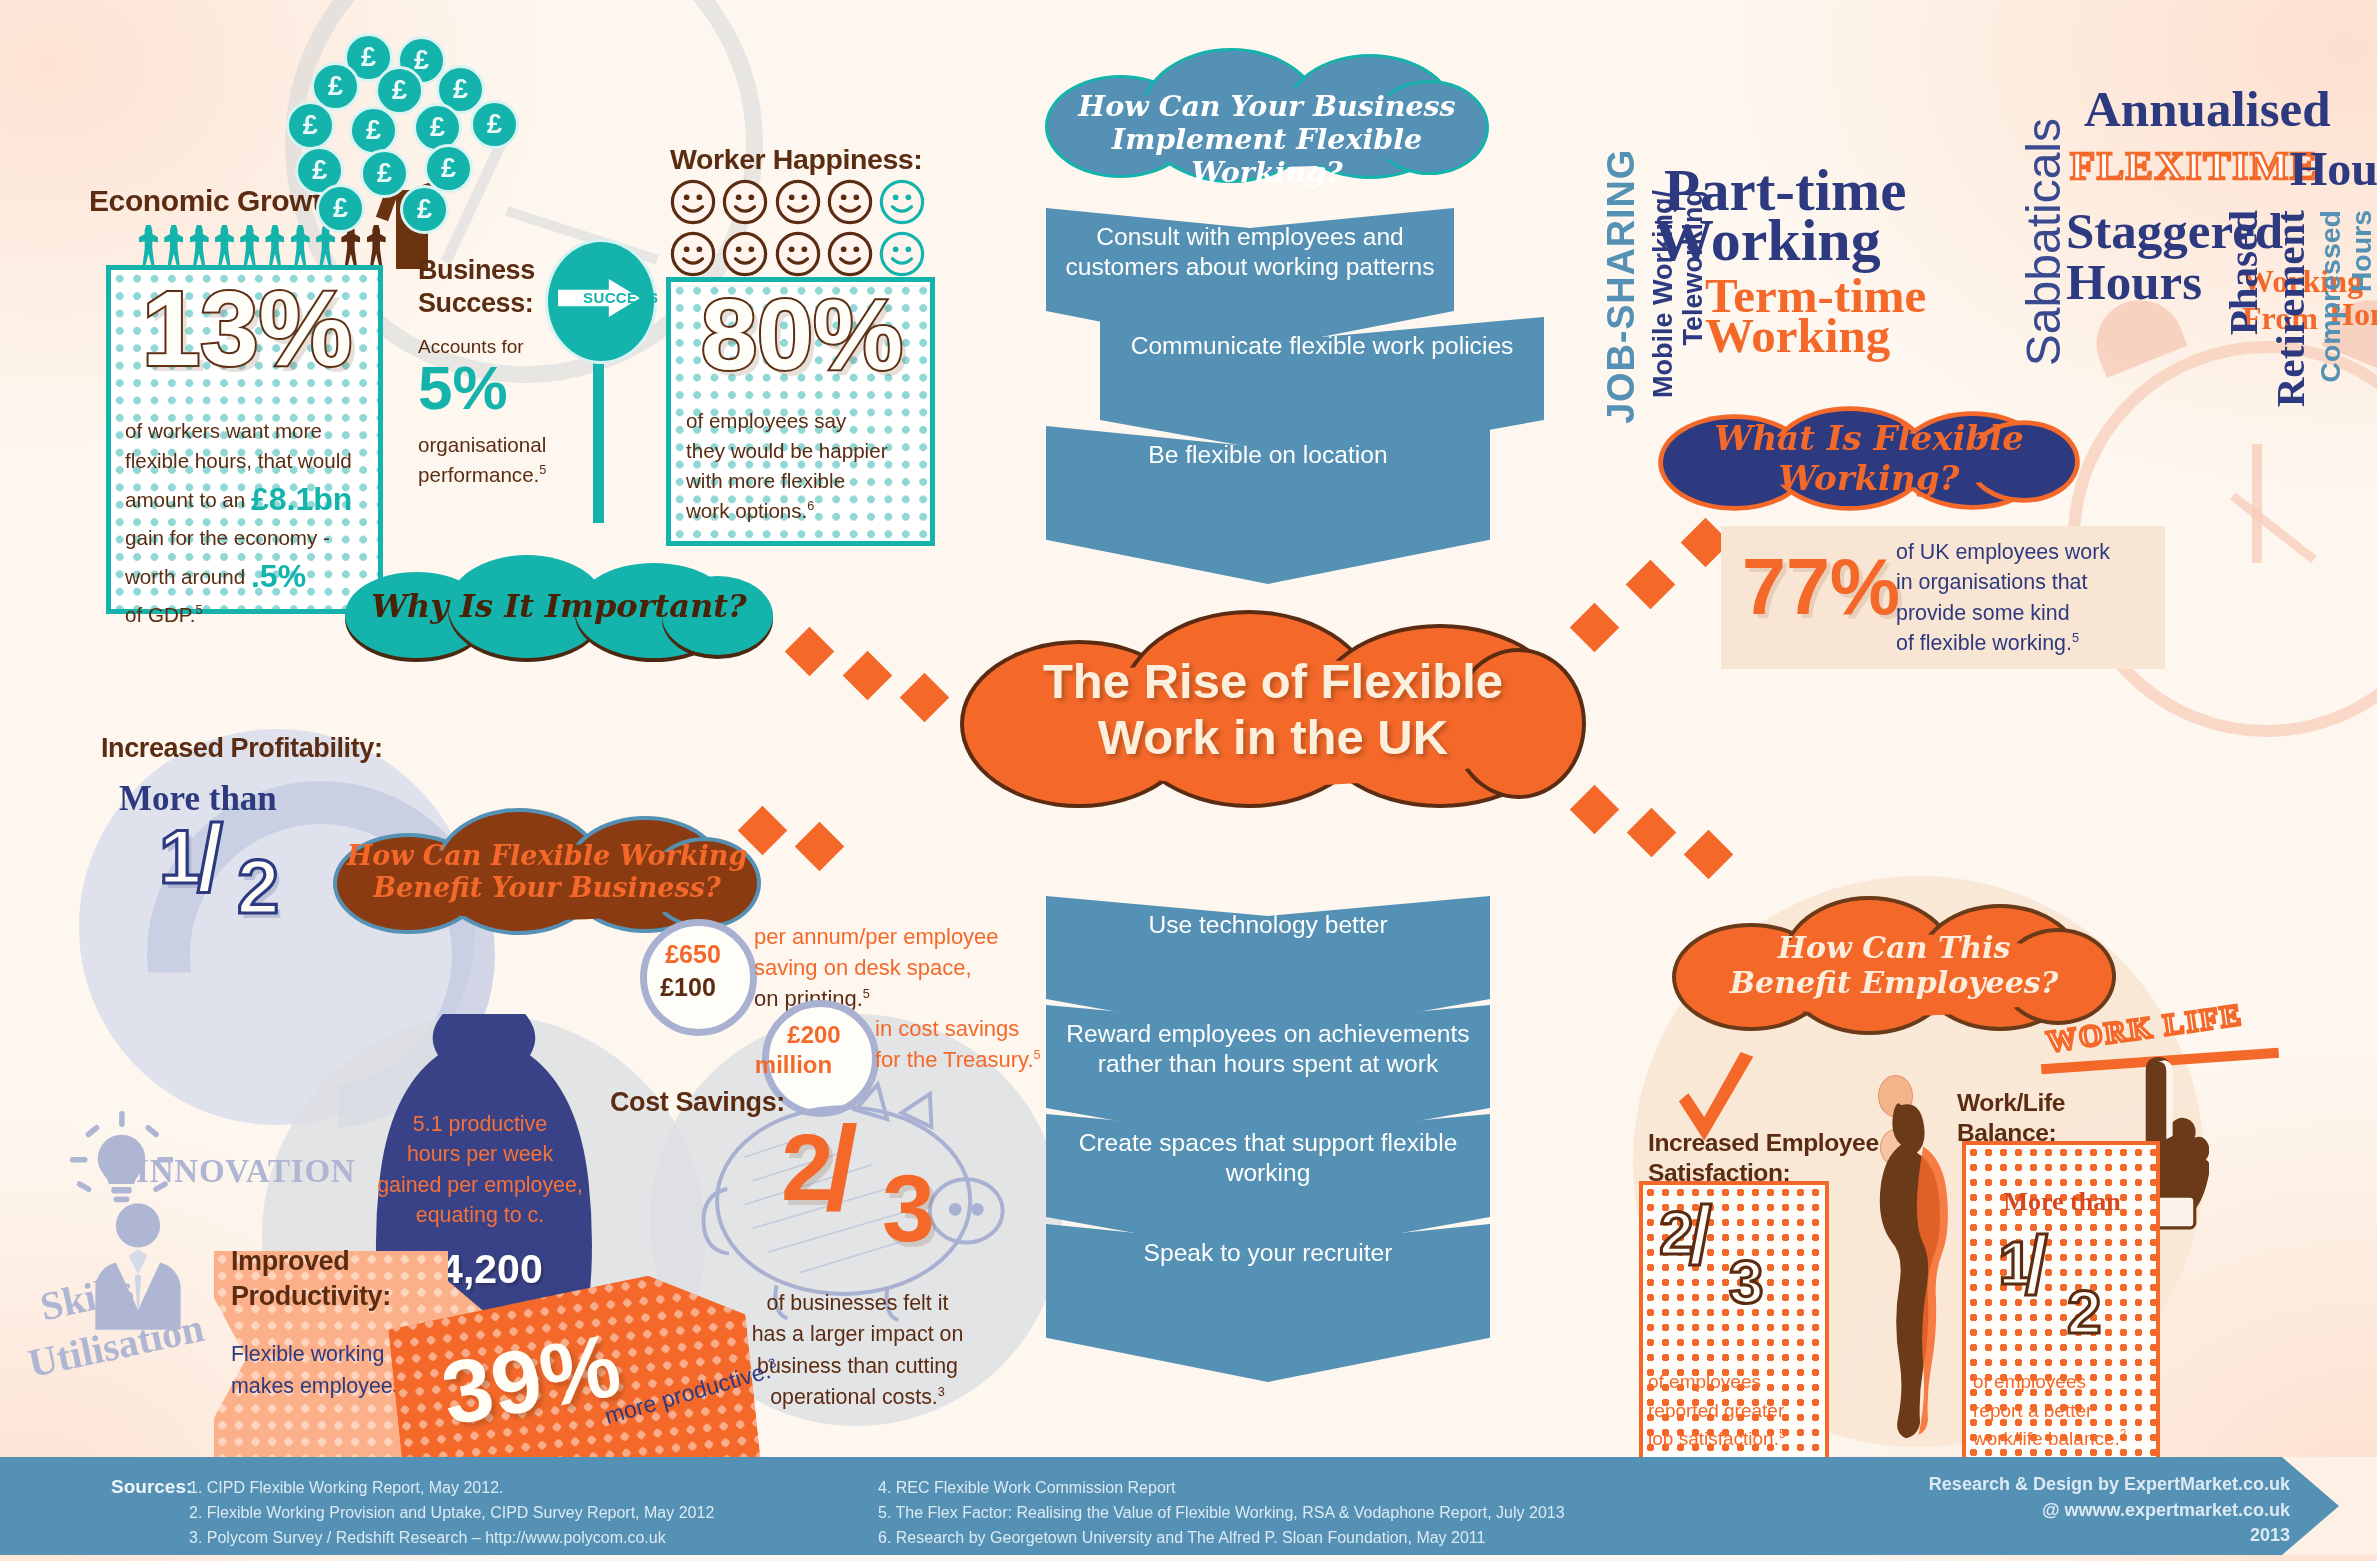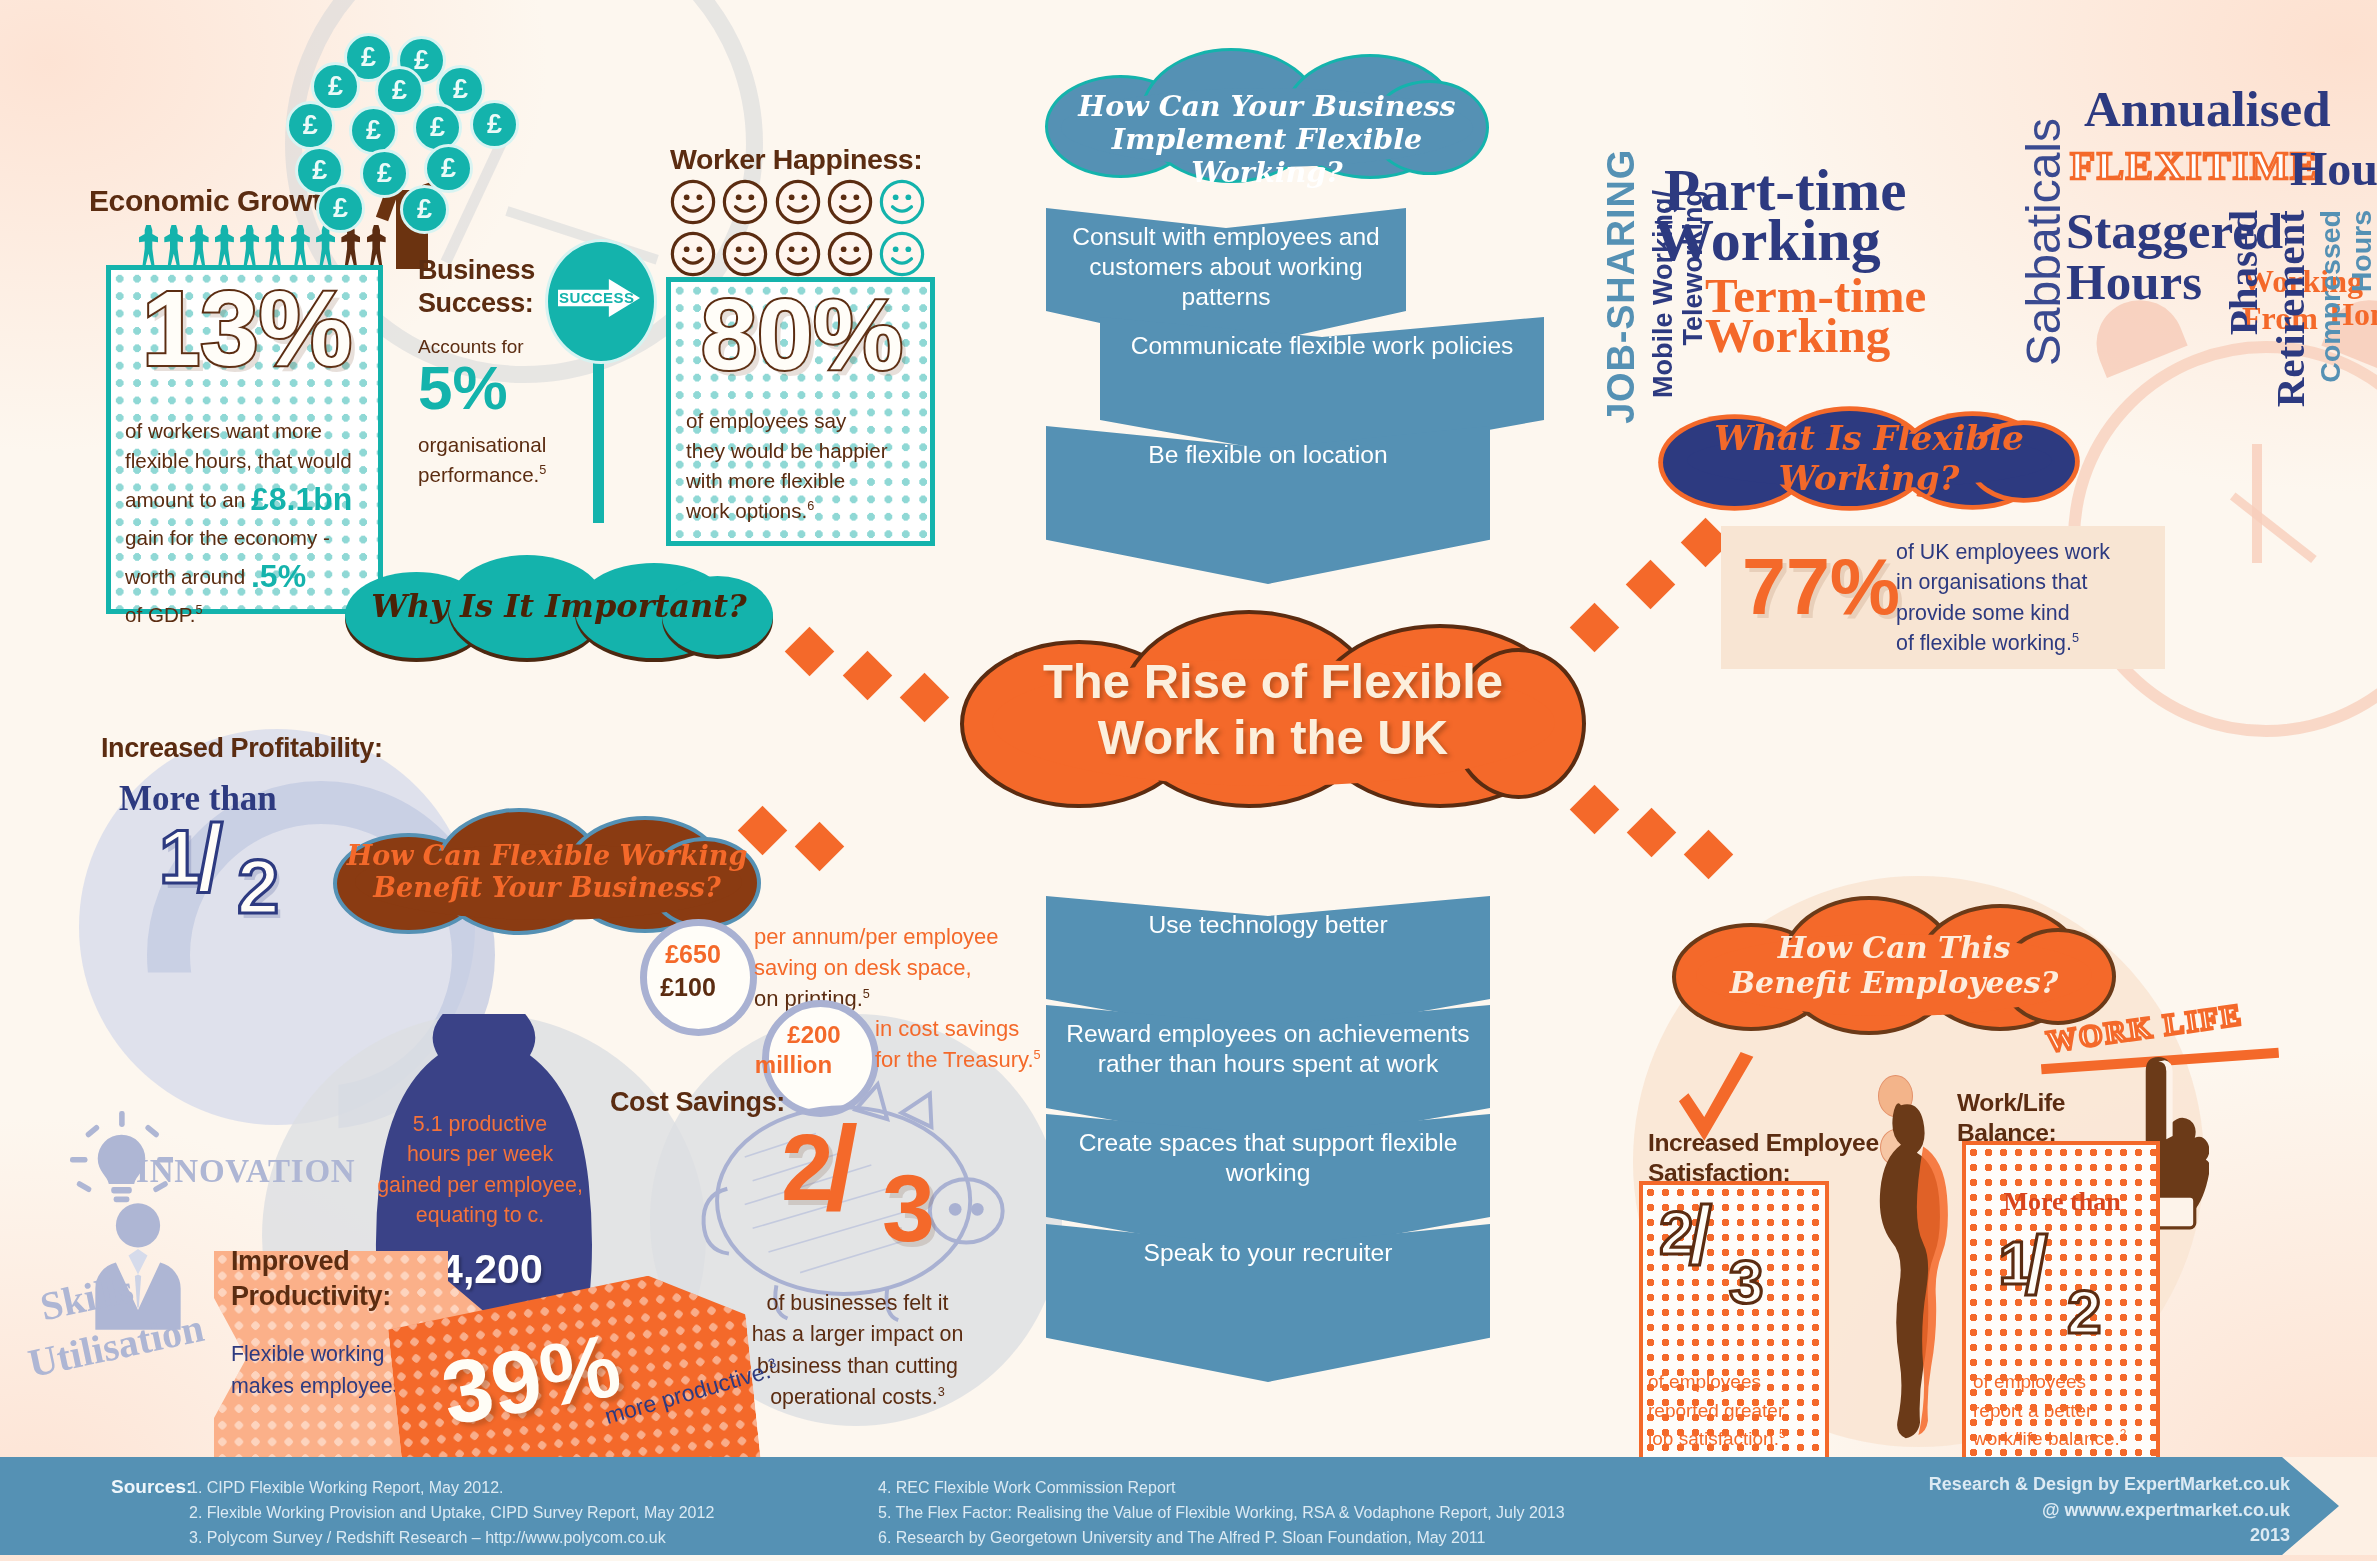--- a/index.html
+++ b/index.html
@@ -166,21 +166,21 @@
   <div class="abs" style="left:418px;top:336px;font-size:19px;color:#5b2c11;">Accounts for</div>
   <div class="abs teal" style="left:418px;top:357px;font-size:62px;font-weight:bold;line-height:1;">5%</div>
   <div class="abs" style="left:418px;top:430px;font-size:20.6px;line-height:1.45;color:#5b2c11;">
     <div>organisational</div>
     <div><span>performance.</span><sup style="font-size:12.7px;">5</sup></div>
   </div>
 
   <div class="abs" style="left:593px;top:285px;width:11px;height:238px;background:#14b3ac;"></div>
   <div class="abs" style="left:545px;top:239px;width:106px;height:119px;border-radius:50%;background:#14b3ac;border:3.2px solid #d6f3f1;"></div>
   <div class="abs" style="left:558px;top:279px;width:82px;height:38px;background:#fff;clip-path:polygon(0 28%,62% 28%,62% 0,100% 50%,62% 100%,62% 72%,0 72%);"></div>
-  <div class="abs teal" style="left:559px;top:289px;width:65px;text-align:left;font-size:15px;font-weight:bold;letter-spacing:0.4px;">SUCCESS</div>
+  <div class="abs teal" style="left:559px;top:289px;width:65px;text-align:left;font-size:15px;font-weight:bold;letter-spacing:0.4px;padding-left:24px;">SUCCESS</div>
 
   <div class="abs hdg" style="left:670px;top:143px;font-size:28.5px;">Worker Happiness:</div>
   <div class="abs" style="left:670px;top:179px;width:269px;display:flex;flex-wrap:wrap;gap:6.3px;">
     <svg width="46" height="46" viewBox="0 0 58 58">
         <circle cx="29" cy="29" r="26" fill="#fff5ee" stroke="#5b2c11" stroke-width="4"></circle>
         <circle cx="21" cy="23" r="3.6" fill="#5b2c11"></circle>
         <circle cx="37" cy="23" r="3.6" fill="#5b2c11"></circle>
         <path d="M17 35 Q29 46 41 35" stroke="#5b2c11" stroke-width="4" fill="none" stroke-linecap="round"></path>
       </svg>
     <svg width="46" height="46" viewBox="0 0 58 58">
@@ -261,21 +261,21 @@
     <span class="lobe" style="left:95px;top:0;width:182px;height:135px;background:#5591b4;border:3.2px solid #14b3ac;box-sizing:border-box;"></span>
     <span class="lobe" style="left:238px;top:6.3px;width:174px;height:125px;background:#5591b4;border:3.2px solid #14b3ac;box-sizing:border-box;"></span>
     <span class="lobe" style="left:325px;top:32px;width:119px;height:95px;background:#5591b4;border:3.2px solid #14b3ac;box-sizing:border-box;"></span>
     <span class="lobe" style="left:16px;top:40px;width:412px;height:79px;background:#5591b4;"></span>
     <span class="txt script" style="color:#ffffff;font-size:28.5px;">
       <span style="display:block;margin-top:48px;">How Can Your Business</span>
       <span style="display:block;">Implement Flexible Working?</span>
     </span>
   </div>
 
-  <div class="chev" style="left:1046px;top:208px;width:360px;height:143px;">
+  <div class="chev" style="left:1046px;top:208px;width:408px;height:143px;">
     <span>Consult with employees and customers about working patterns</span>
   </div>
   <div class="chev" style="left:1100px;top:317px;width:444px;height:143px;">
     <span>Communicate flexible work policies</span>
   </div>
   <div class="chev" style="left:1046px;top:426px;width:444px;height:158px;">
     <span>Be flexible on location</span>
   </div>
 
   <div class="chev" style="left:1046px;top:896px;width:444px;height:143px;">

